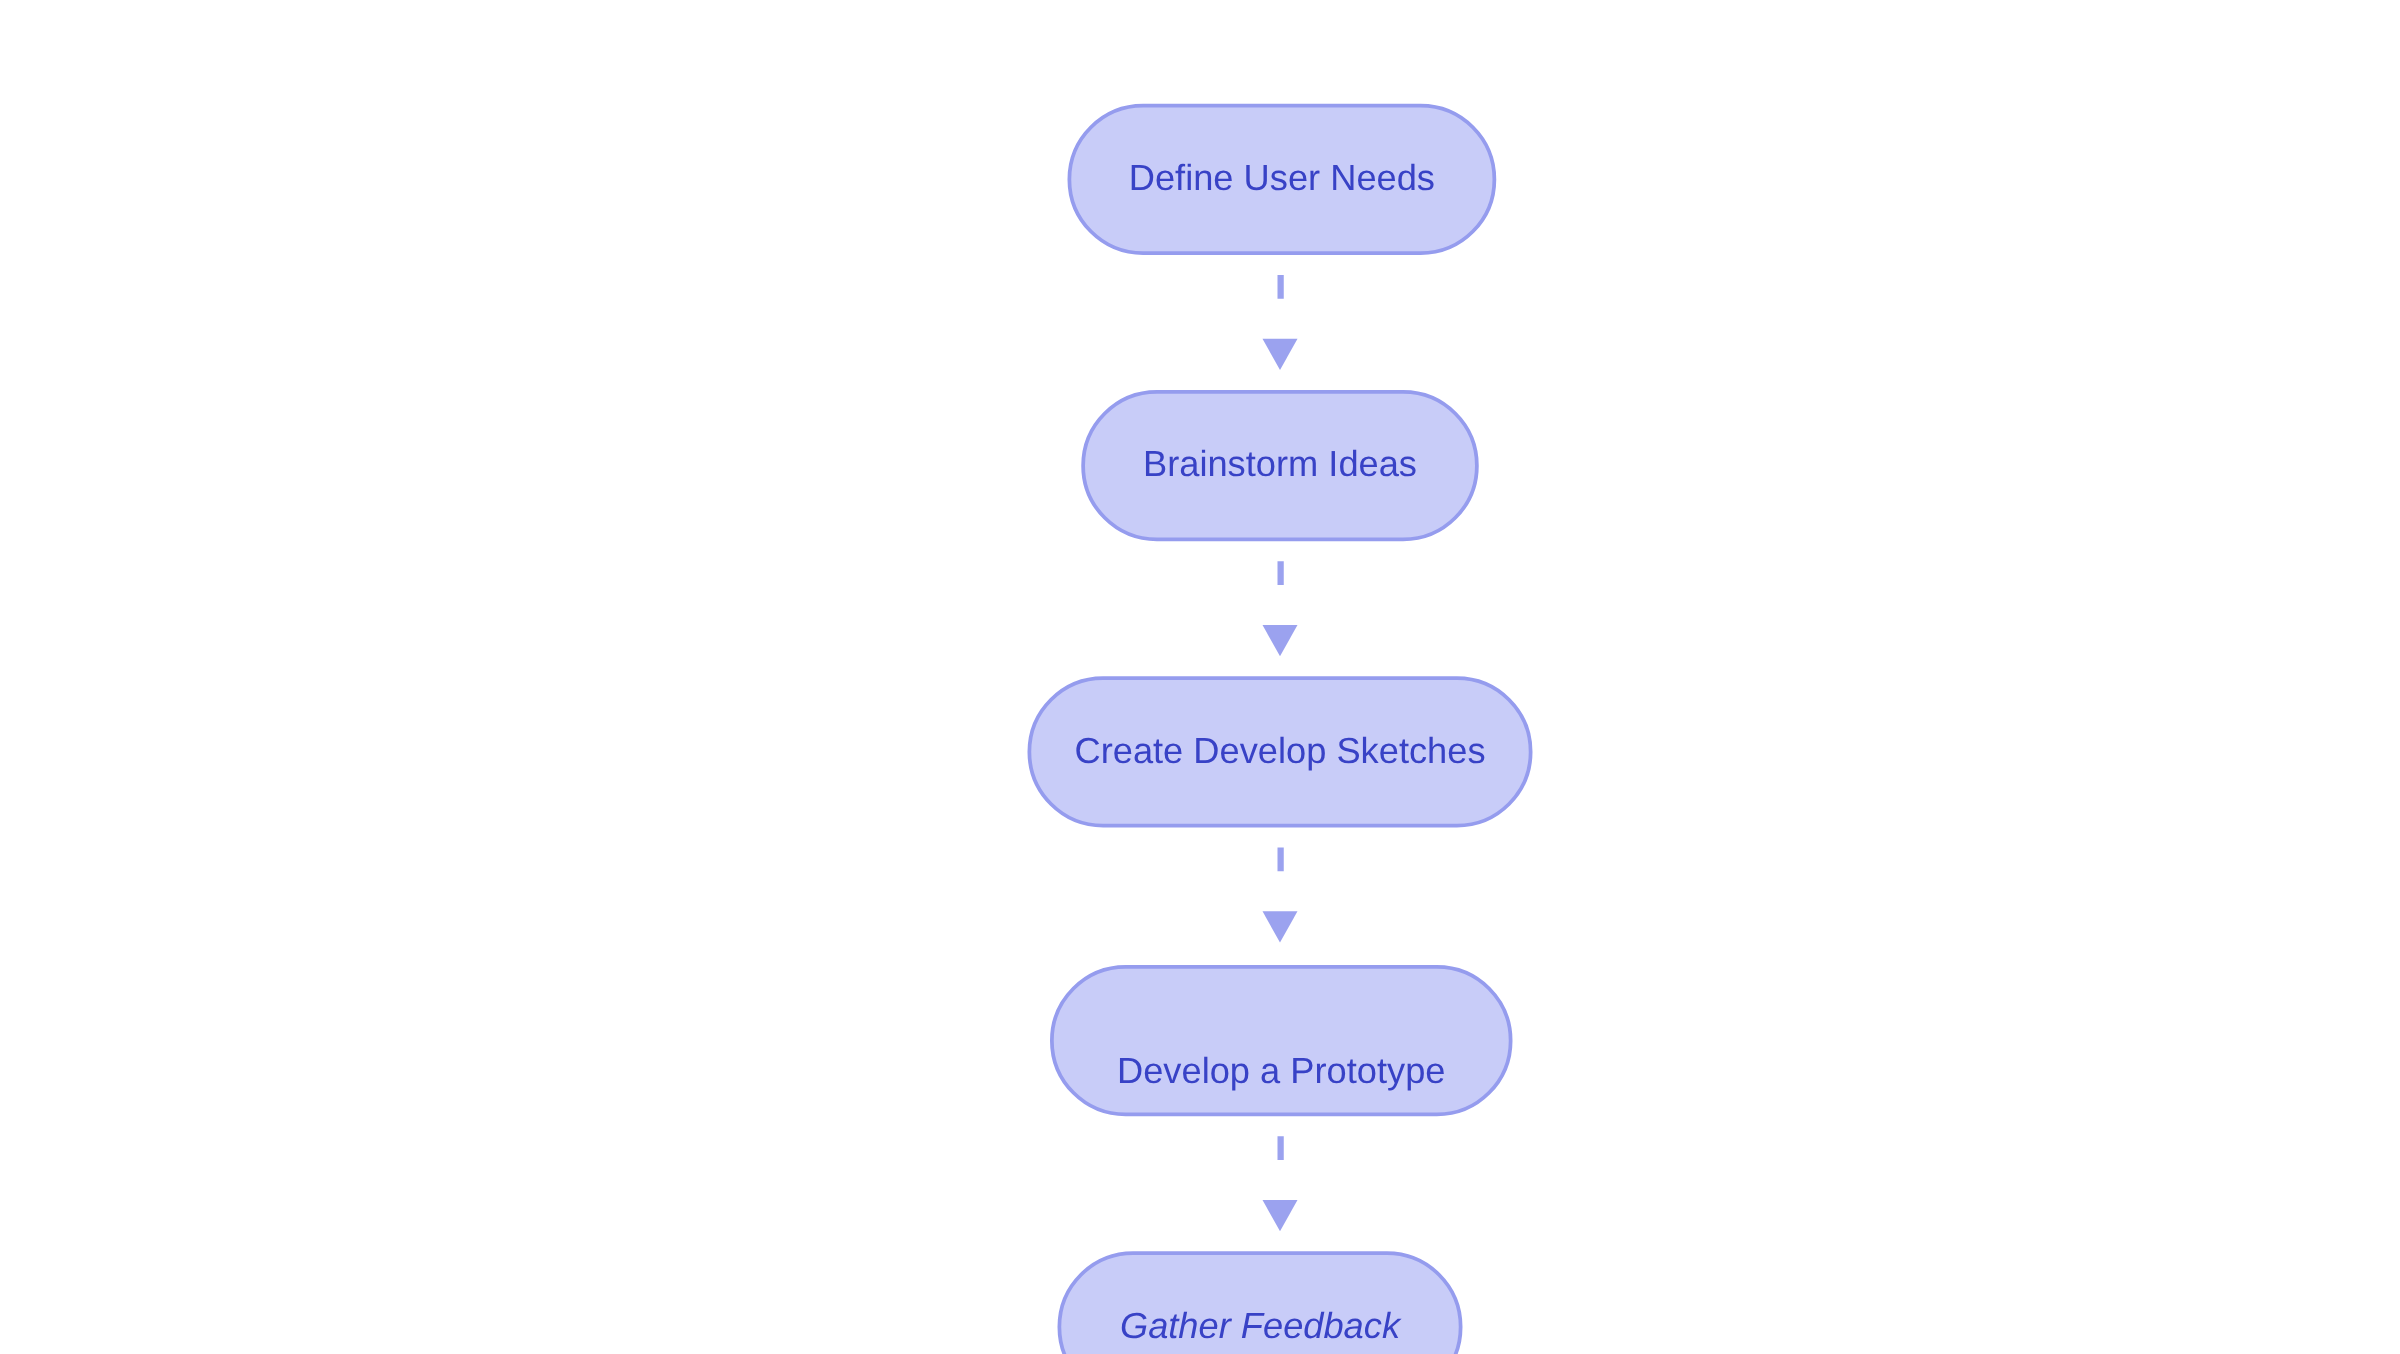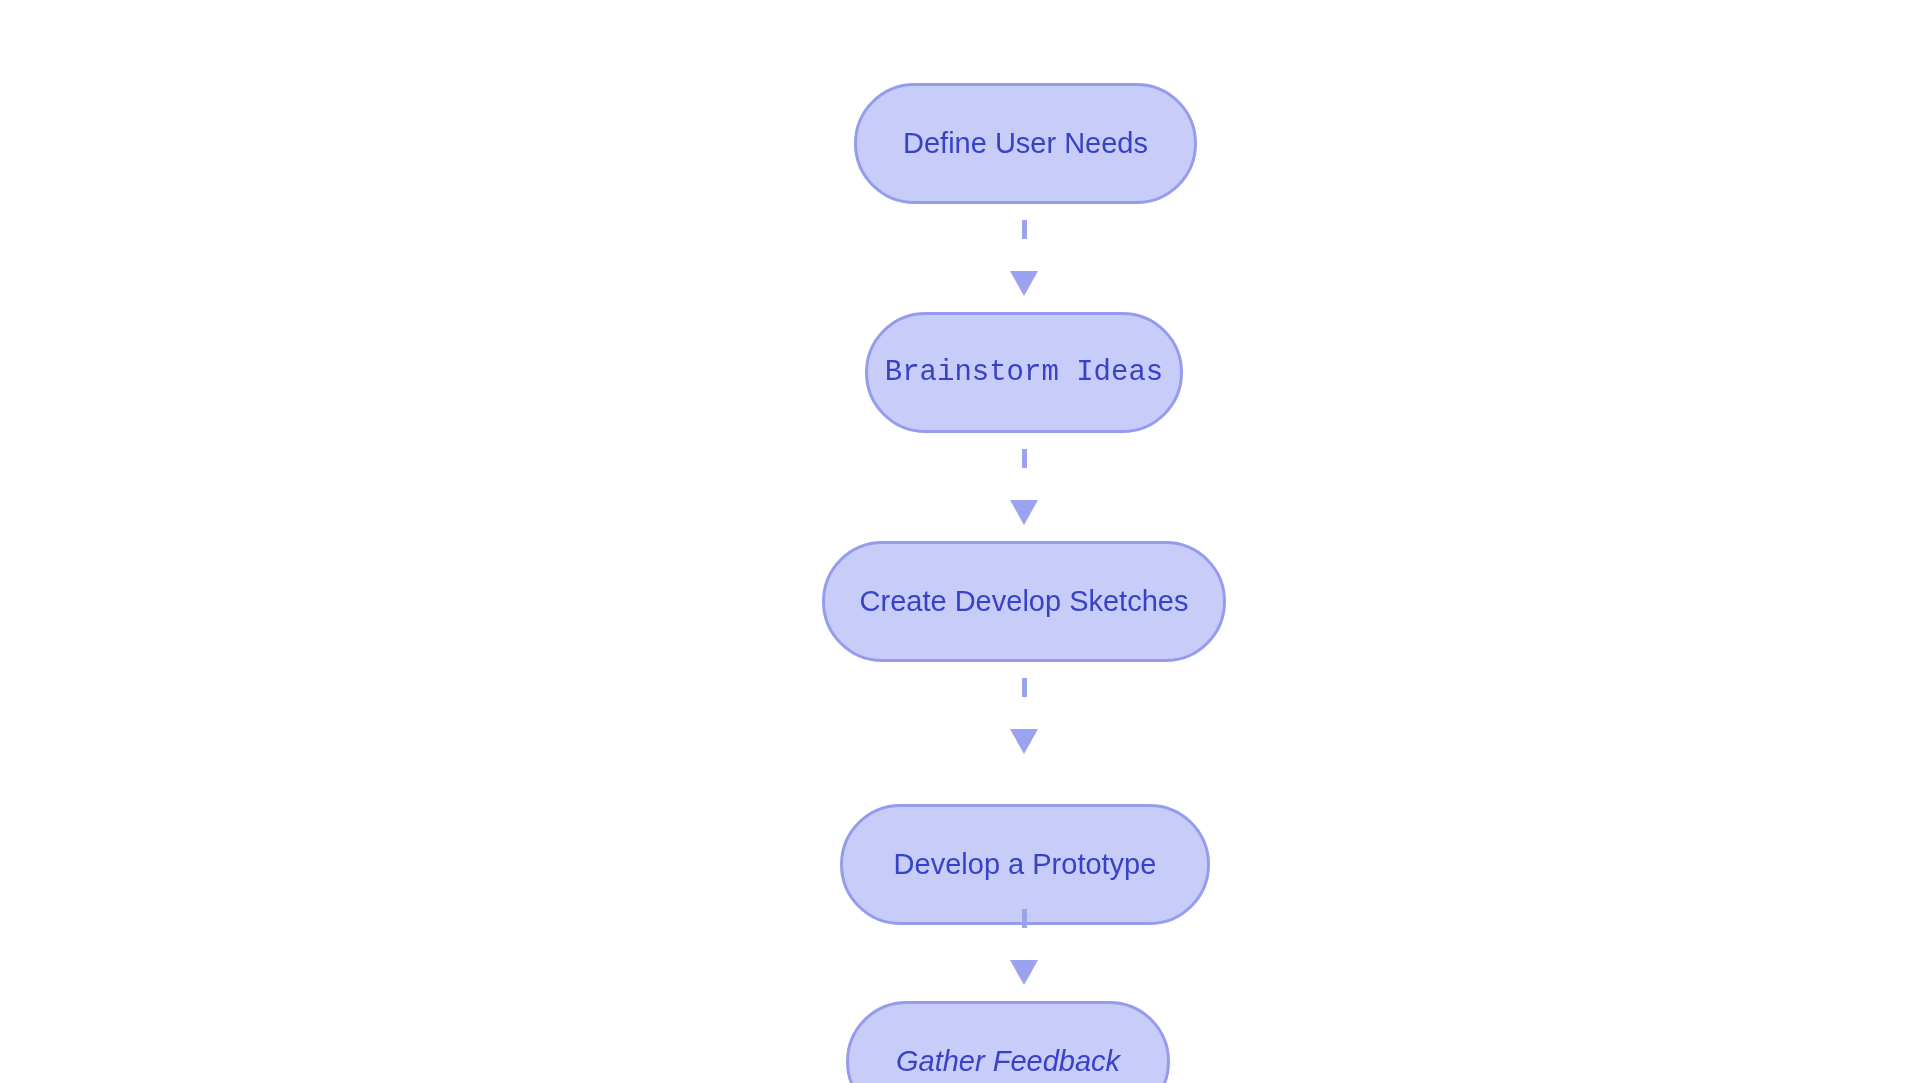--- a/index.html
+++ b/index.html
@@ -30,23 +30,23 @@
     background:var(--node-fill);
     color:var(--node-text);
     font-size:29px;
     display:flex;
     align-items:center;
     justify-content:center;
     text-align:center;
     white-space:nowrap;
   }
   .n1{left:790px; top:19px;  width:343px;}
-  .n2{left:801px; top:248px; width:318px;font-family:Liberation Mono, monospace;}
+  .n2{left:801px; top:248px; width:318px;}
   .n3{left:758px; top:477px; width:404px;}
-  .n4{left:776px; top:740px; width:370px;}
+  .n4{left:776px; top:708px; width:370px;align-items:flex-end;}
   .n5{left:782px; top:937px; width:324px;font-style:italic;}
 
   .connector{
     position:absolute;
     left:946px;            
     width:28px;
     height:108px;
     display:flex;
     flex-direction:column;
     align-items:center;

